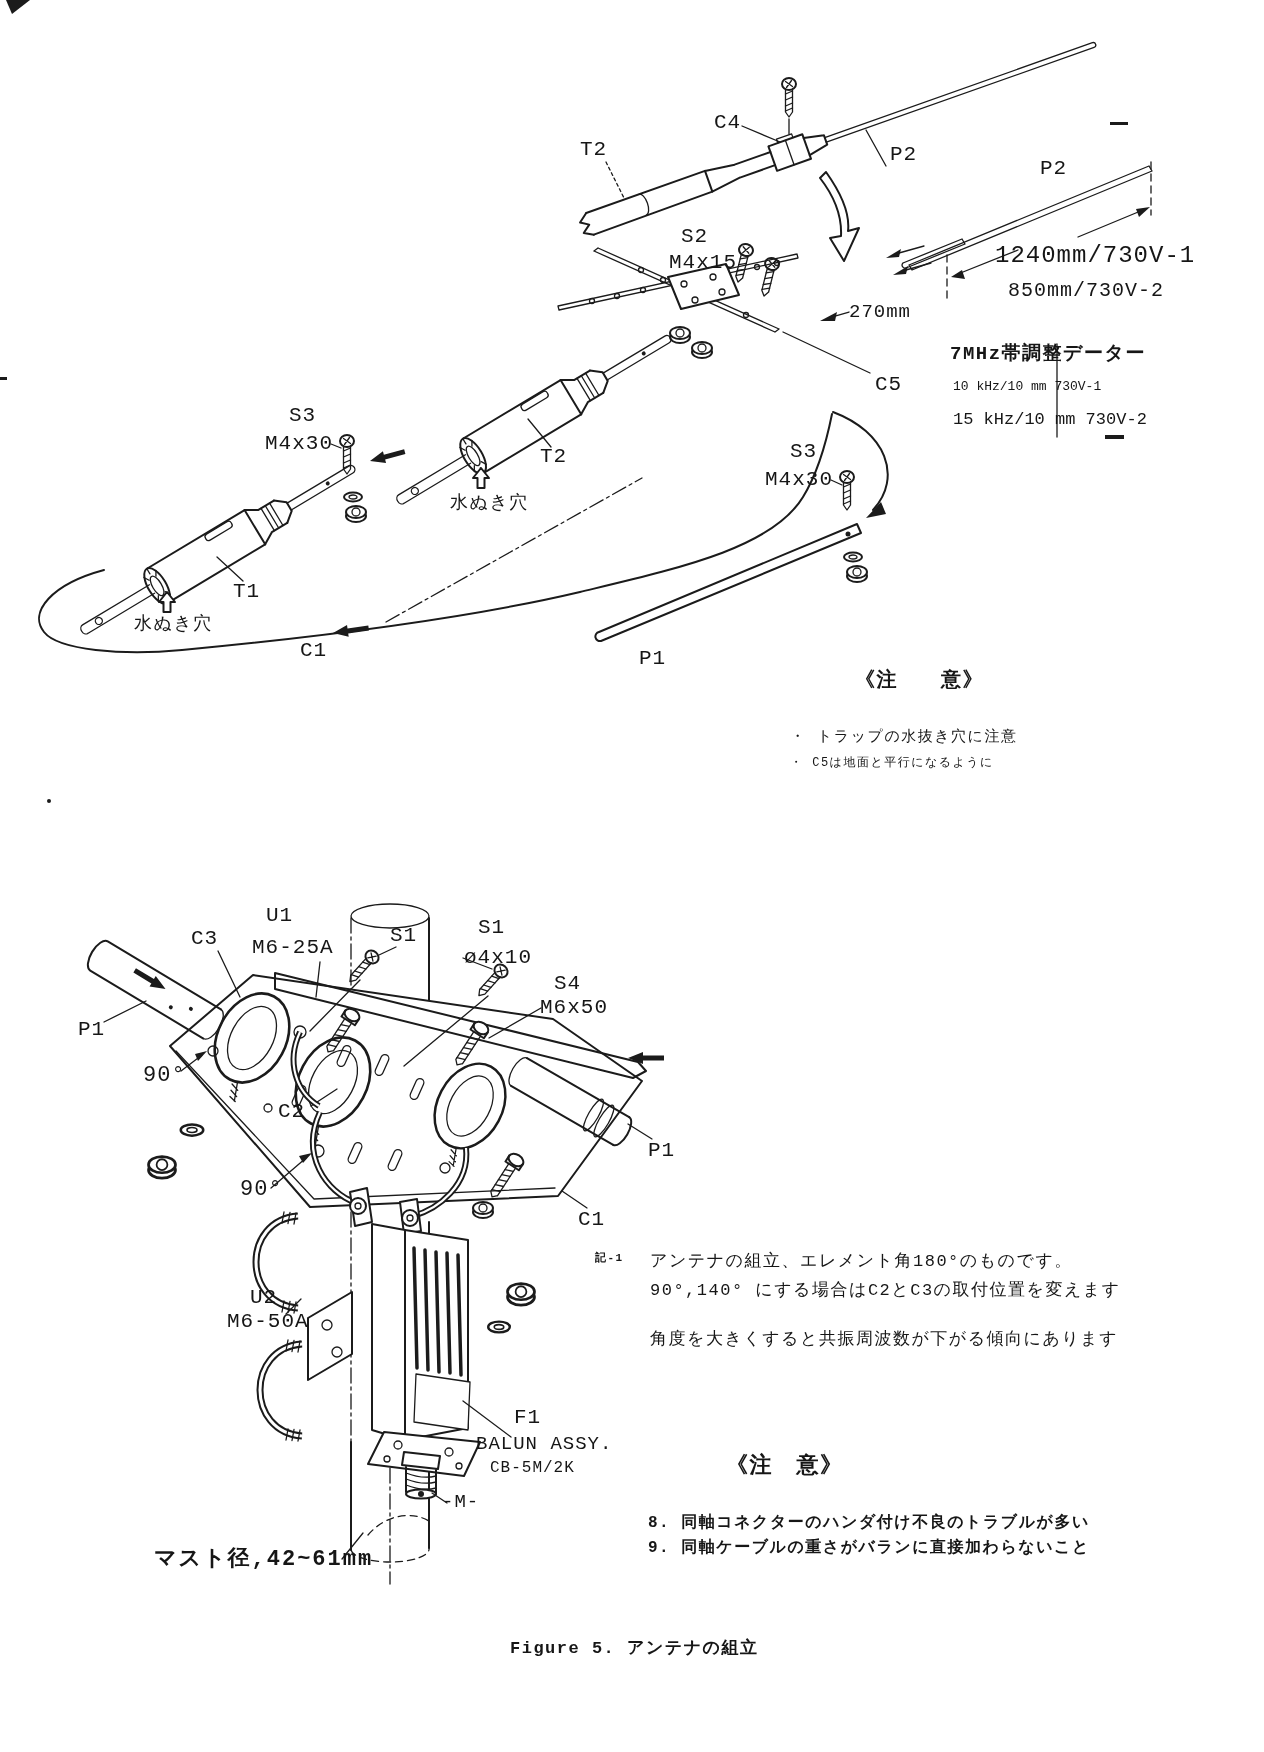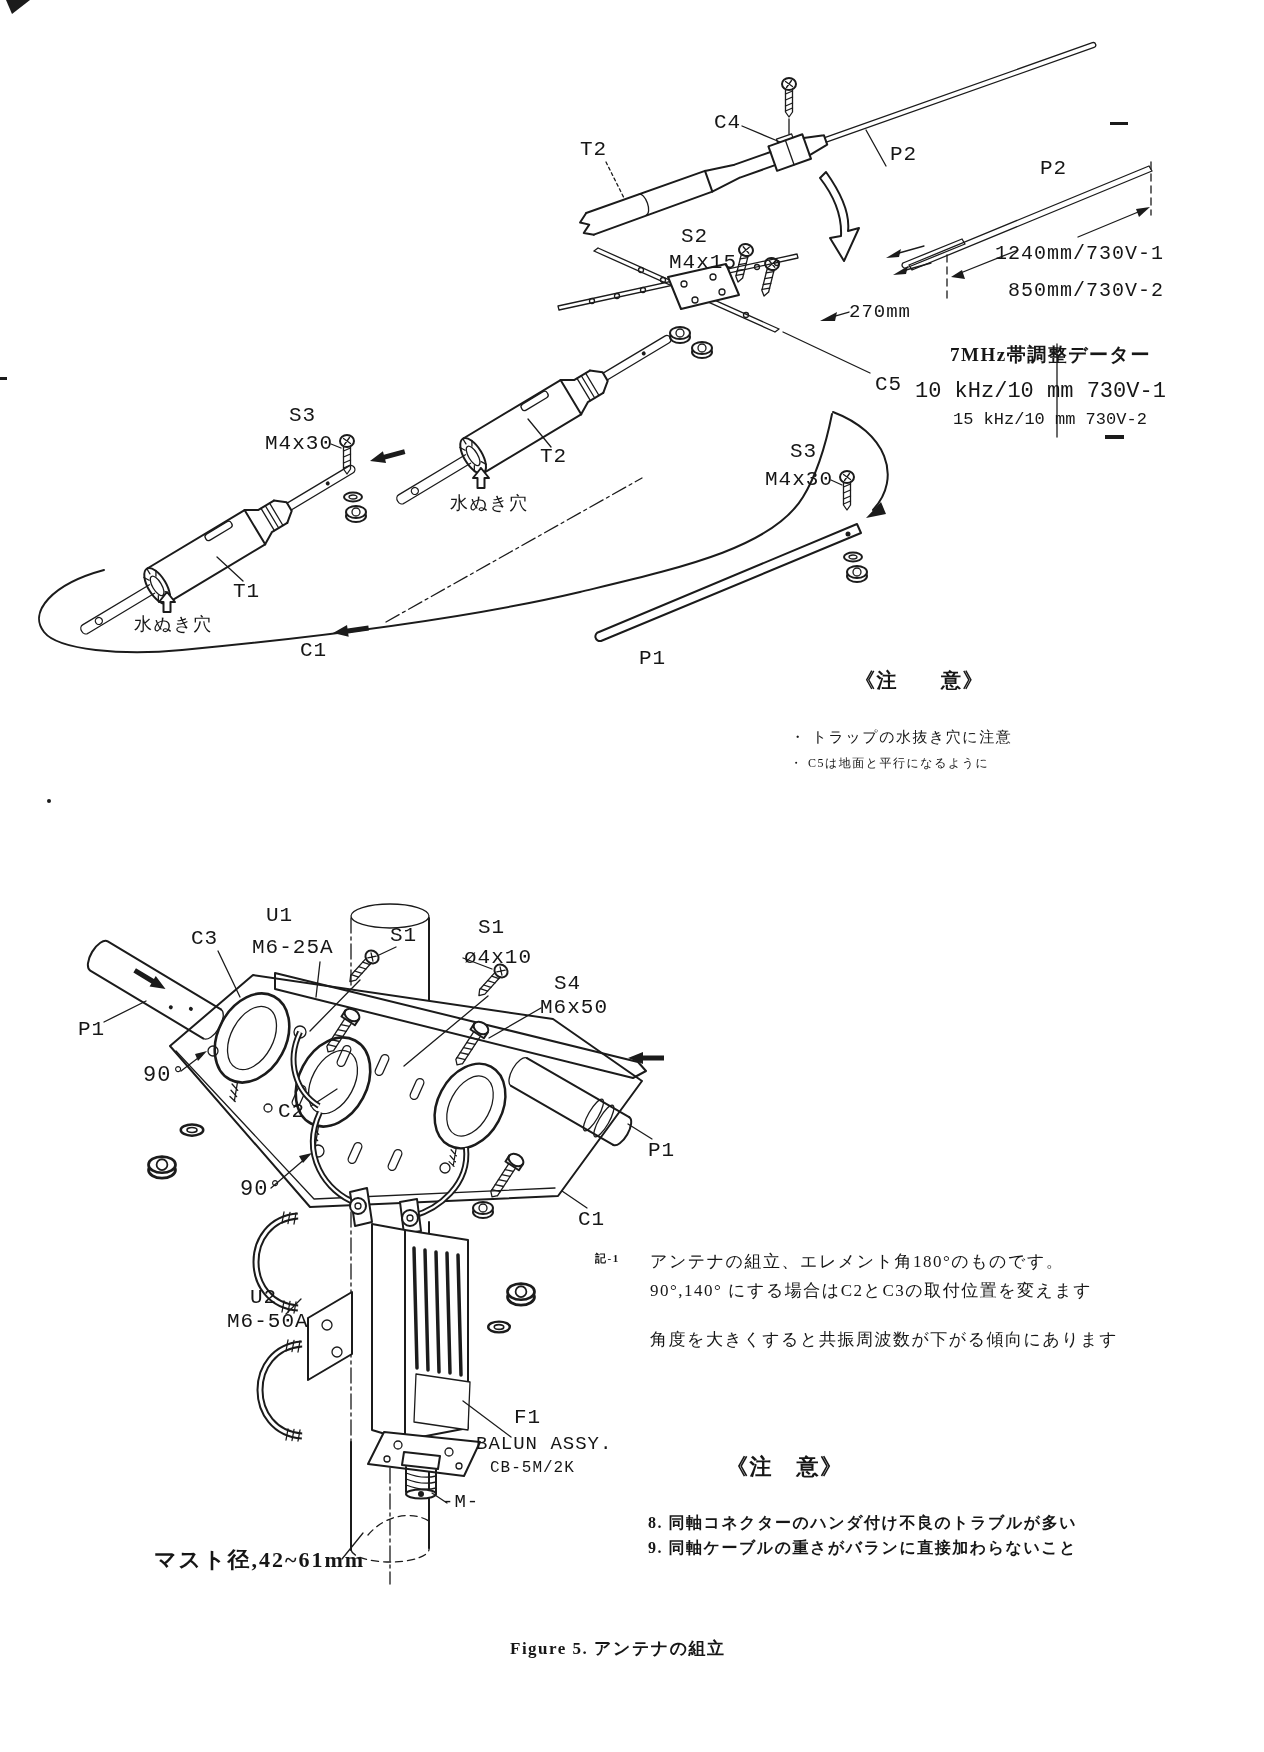--- a/index.html
+++ b/index.html
@@ -1,21 +1,21 @@
 <!DOCTYPE html>
 <html><head>
 <meta charset="utf-8">
 <style>
   html,body{margin:0;padding:0;background:#e8e8e8;}
   #page{position:relative;width:1264px;height:1752px;background:#ffffff;overflow:hidden;
         font-family:"Liberation Sans","DejaVu Sans",sans-serif;color:#161616;}
   #art{position:absolute;left:0;top:0;}
   .lbl{position:absolute;white-space:nowrap;line-height:1.05;color:#161616;
        font-family:"Liberation Mono","DejaVu Sans Mono",monospace;font-size:21px;letter-spacing:1px;text-align:right;}
-  .jp{font-family:Liberation Serif, serif;letter-spacing:1.5px;}
+  .jp{font-family:Liberation Mono, monospace;letter-spacing:1.5px;}
   .b{font-weight:bold;}
   .s{stroke:#1b1b1b;stroke-width:2;fill:none;stroke-linecap:round;stroke-linejoin:round;}
   .t{stroke-width:1.3;}
   .f{fill:#1b1b1b;stroke:none;}
   .w{fill:#ffffff;}
   .dash{stroke-dasharray:7 5;}
   .cdash{stroke-dasharray:15 4 3 4;}
   .ub1{stroke:#1b1b1b;stroke-width:7;fill:none;}
   .ub2{stroke:#ffffff;stroke-width:3;fill:none;}
   .wr1{stroke:#1b1b1b;stroke-width:6;fill:none;}
@@ -298,28 +298,28 @@
     <use href="#washer" transform="translate(499,1327) scale(1.2)"></use>
     <use href="#nut" transform="translate(483,1209)"></use>
     <line class="s t" x1="342" y1="1559" x2="363" y2="1533"></line>
   </g>
 </svg>
 
 <div class="lbl" style="left:580px;top:139px">T2</div>
 <div class="lbl" style="left:714px;top:112px">C4</div>
 <div class="lbl" style="left:890px;top:144px">P2</div>
 <div class="lbl" style="left:1040px;top:158px">P2</div>
-<div class="lbl" style="left:995px;top:243px;font-size:20px">1240mm/730V-1</div>
+<div class="lbl" style="left:995px;top:243px;font-size:24px">1240mm/730V-1</div>
 <div class="lbl" style="left:1008px;top:280px;font-size:20px">850mm/730V-2</div>
 <div class="lbl" style="left:681px;top:226px">S2</div>
 <div class="lbl" style="left:669px;top:252px">M4x15</div>
 <div class="lbl" style="left:849px;top:303px;font-size:19px">270mm</div>
 <div class="lbl" style="left:875px;top:374px">C5</div>
 <div class="lbl jp b" style="left:950px;top:345px;font-size:19px">7MHz帯調整データー</div>
-<div class="lbl" style="left:915px;top:380px;font-size:22px;letter-spacing:0">10 kHz/10 mm  730V-1</div>
+<div class="lbl" style="left:953px;top:380px;font-size:13px;letter-spacing:0">10 kHz/10 mm  730V-1</div>
 <div class="lbl" style="left:953px;top:411px;font-size:17px;letter-spacing:0">15 kHz/10 mm  730V-2</div>
 <div class="lbl" style="left:289px;top:405px">S3</div>
 <div class="lbl" style="left:265px;top:433px">M4x30</div>
 <div class="lbl" style="left:540px;top:446px">T2</div>
 <div class="lbl jp" style="left:450px;top:494px;font-size:18px">水ぬき穴</div>
 <div class="lbl" style="left:233px;top:581px">T1</div>
 <div class="lbl jp" style="left:134px;top:615px;font-size:18px">水ぬき穴</div>
 <div class="lbl" style="left:790px;top:441px">S3</div>
 <div class="lbl" style="left:765px;top:469px">M4x30</div>
 <div class="lbl" style="left:639px;top:648px">P1</div>

